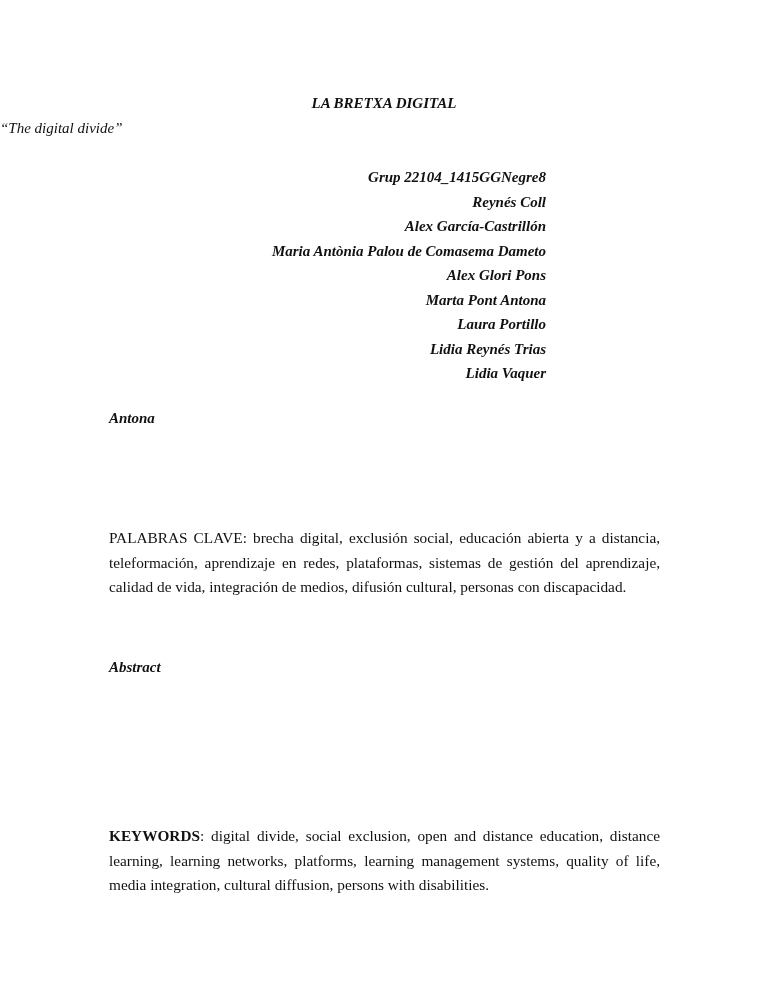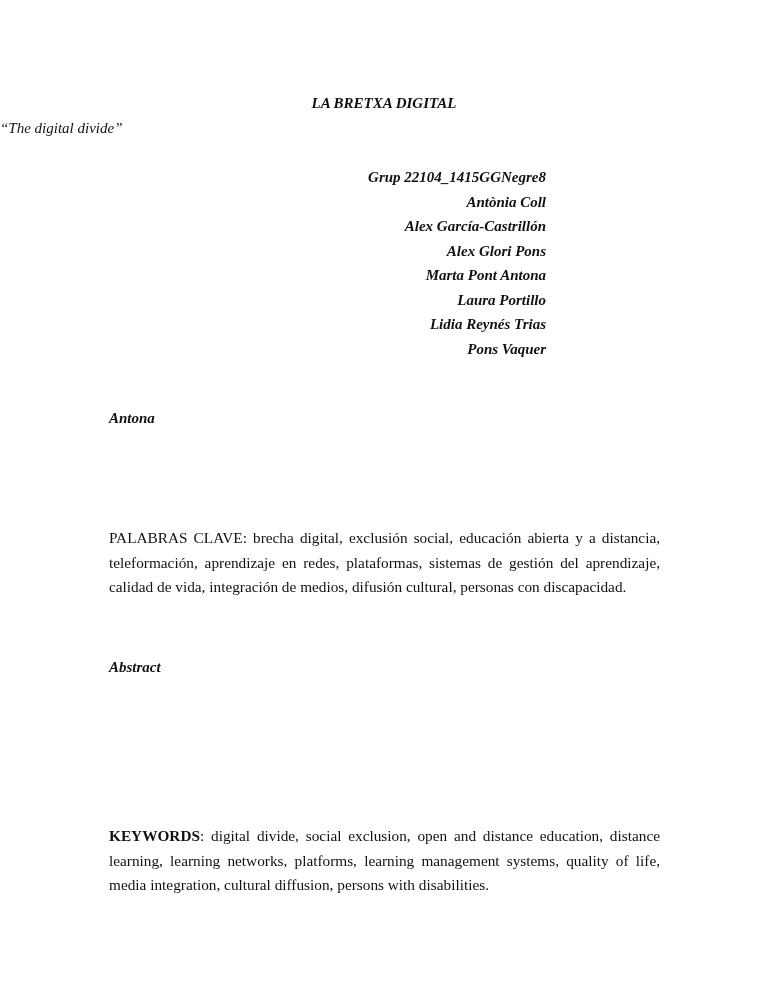--- a/index.html
+++ b/index.html
@@ -37,27 +37,28 @@
 </style>
 </head>
 <body>
 
 <div class="page">
   <div class="title">LA BRETXA DIGITAL</div>
   <div class="subtitle">“The digital divide”</div>
 
   <div class="authors">
     <div class="author">Grup 22104_1415GGNegre8</div>
-    <div class="author">Antònia Coll</div>
+    <div class="author">Reynés Coll</div>
     <div class="author">Alex García-Castrillón</div>
+    <div class="author">Maria Antònia Palou de Comasema Dameto</div>
     <div class="author">Alex Glori Pons</div>
     <div class="author">Marta Pont Antona</div>
     <div class="author">Laura Portillo</div>
     <div class="author">Lidia Reynés Trias</div>
-    <div class="author">Pons Vaquer</div>
+    <div class="author">Lidia Vaquer</div>
   </div>
 
   <div class="section-heading" style="top:397px;">Antona</div>
 
   <div class="para" style="top:513px;"><span>PALABRAS CLAVE</span><span>: brecha digital, exclusión social,  educación abierta y a distancia, teleformación, aprendizaje en redes, plataformas, sistemas de gestión del aprendizaje, calidad de vida, integración de medios, difusión cultural, personas con discapacidad.</span></div>
 
   <div class="section-heading" style="top:646px;">Abstract</div>
 
   <div class="para" style="top:811px;"><b>KEYWORDS</b><span>: digital divide, social exclusion, open and distance education, distance learning, learning networks, platforms, learning management systems, quality of life, media integration, cultural diffusion, persons with disabilities.</span></div>
 </div>

